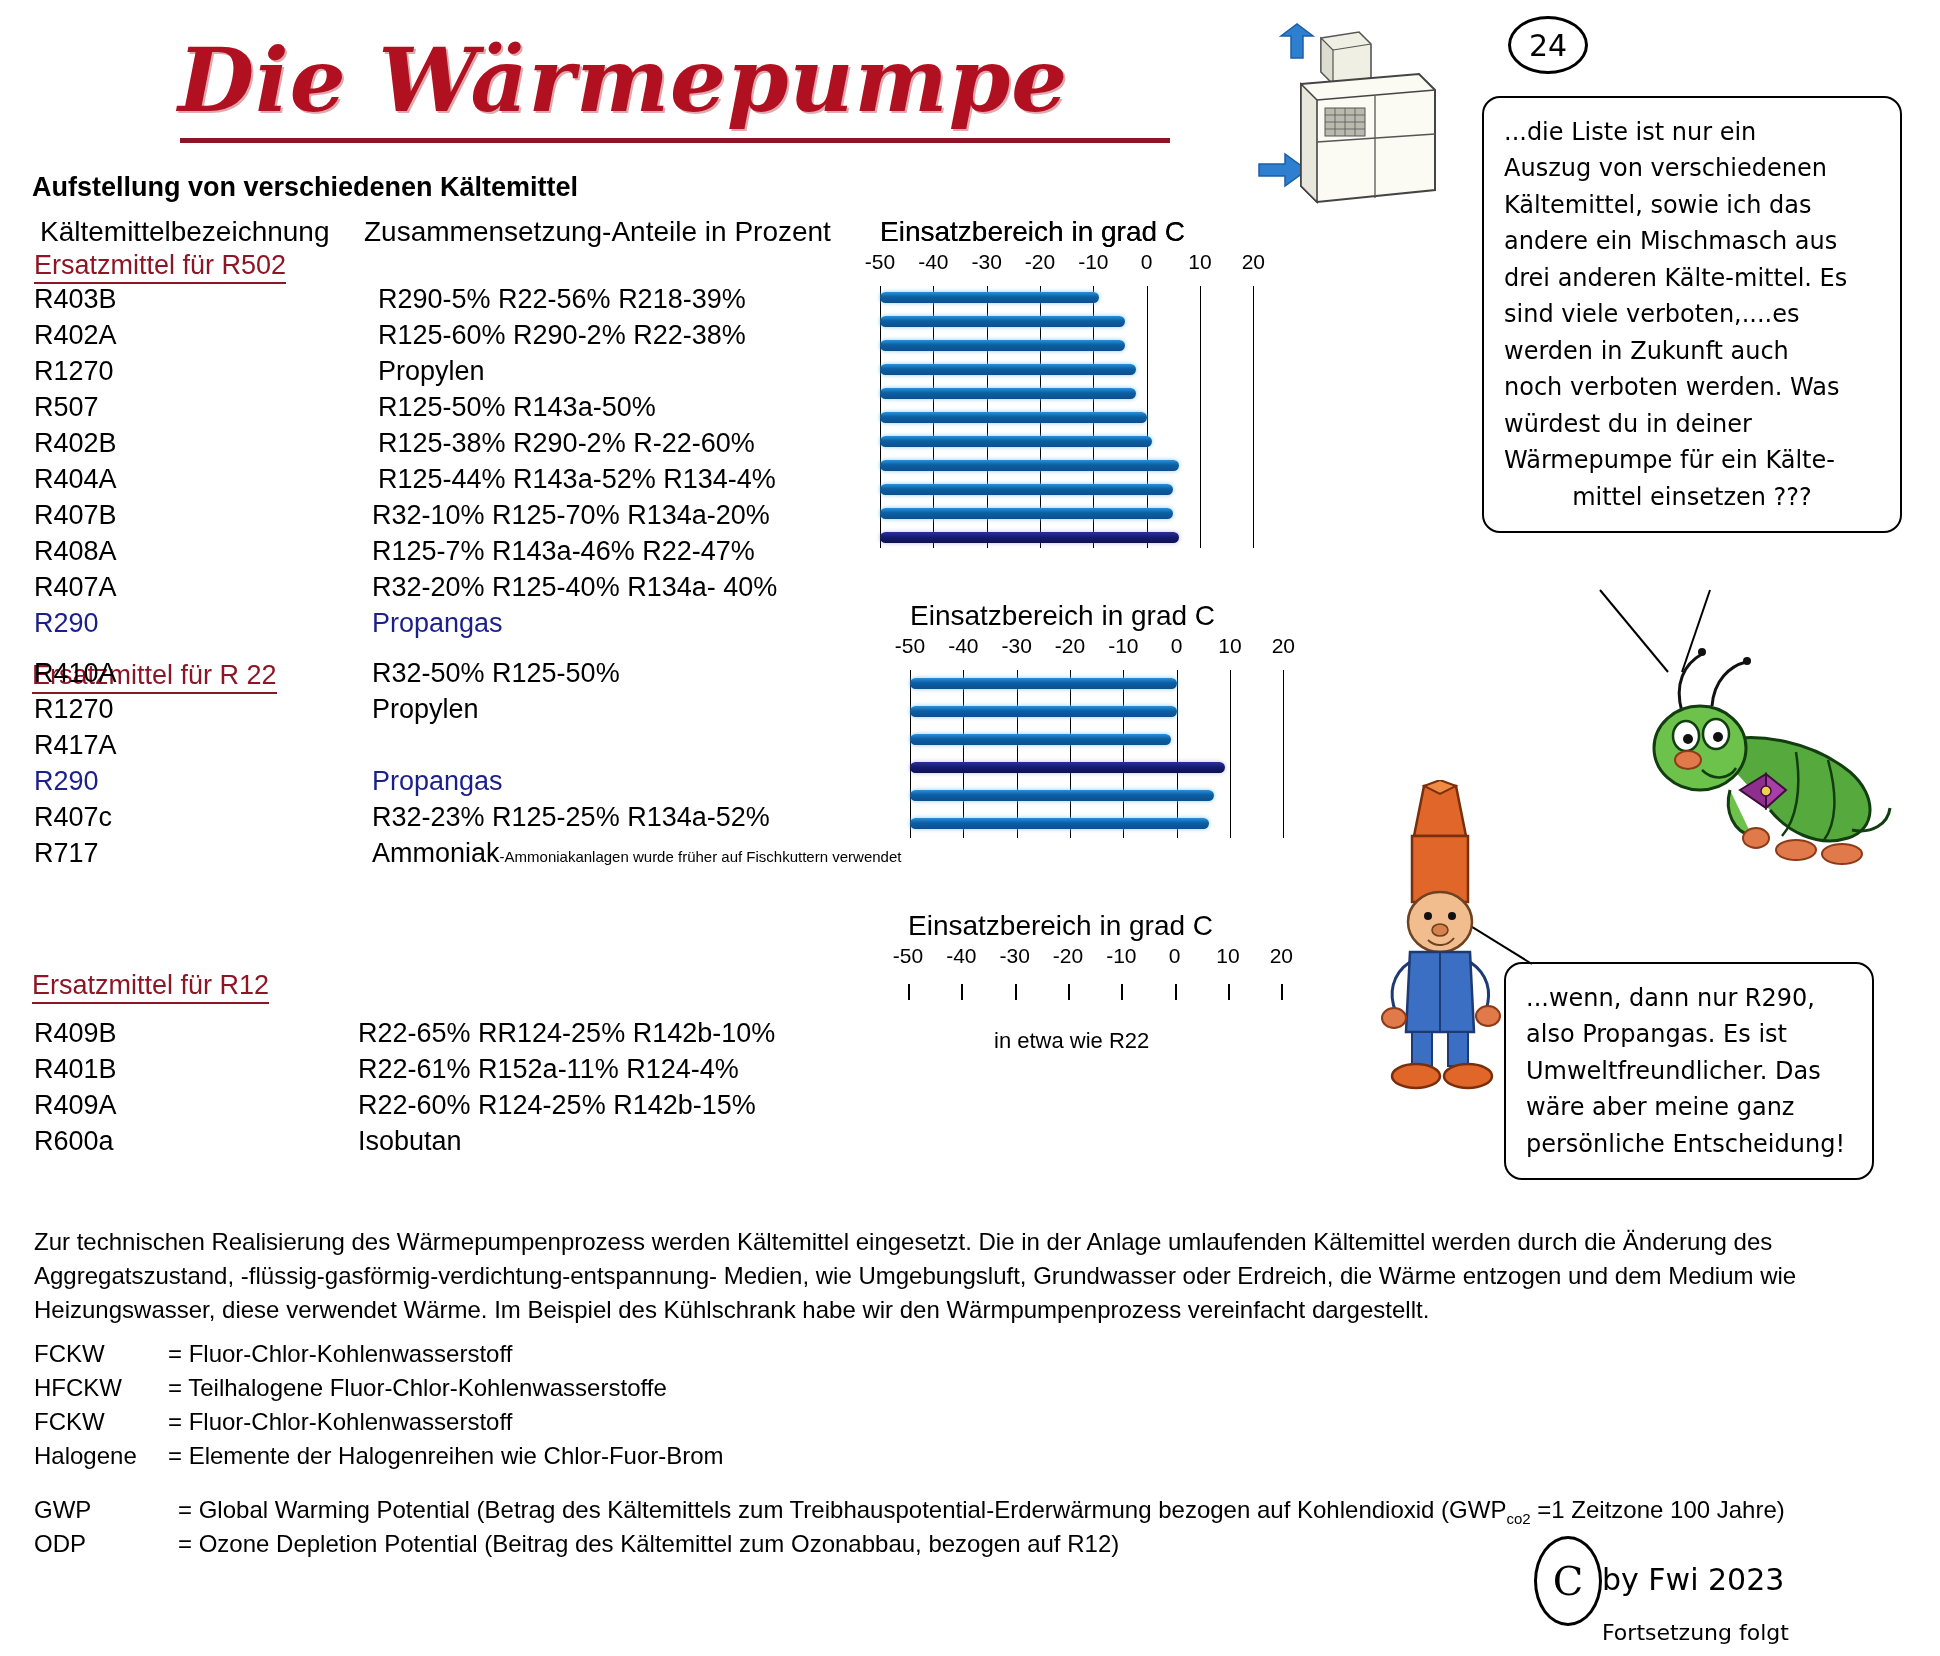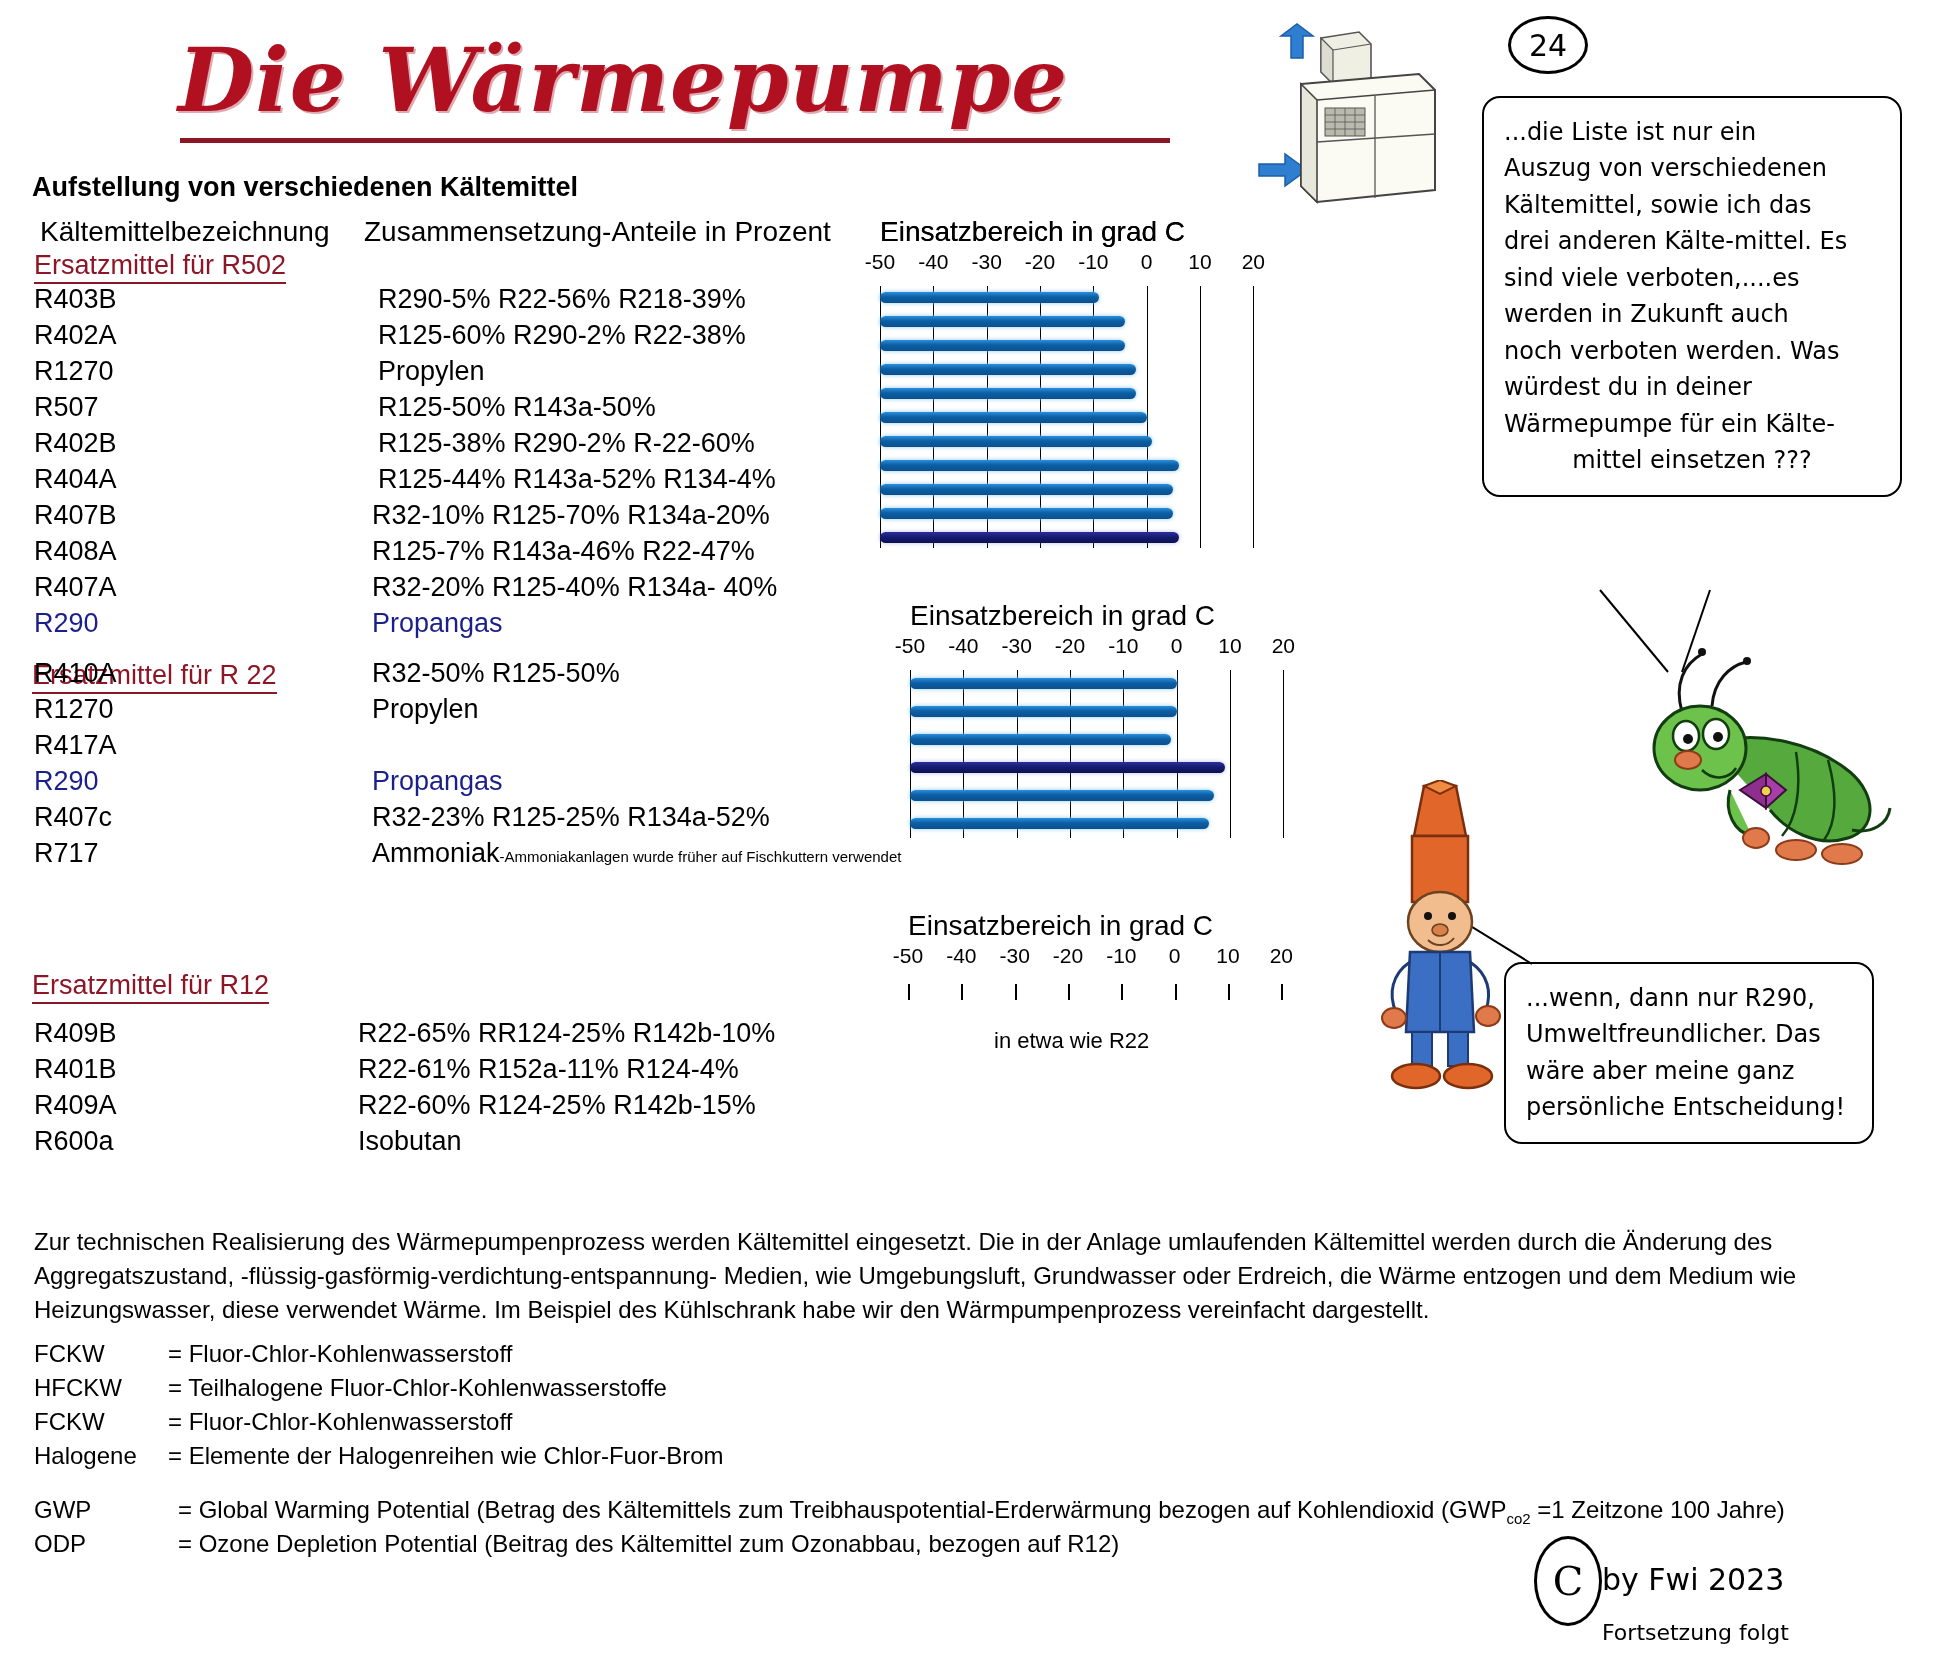--- a/index.html
+++ b/index.html
@@ -301,35 +301,37 @@
         <i style="left: 320px;"></i>
         <i style="left: 373.333px;"></i>
       </div>
     <div class="note-c3" style="left:86px;top:118px;">in etwa wie R22</div>
   </div>
 
   <div class="bubble" style="left:1482px;top:96px;width:420px;">
     <div class="ln">...die Liste ist nur ein</div>
     <div class="ln">Auszug von verschiedenen</div>
     <div class="ln">Kältemittel, sowie ich das</div>
+    <div class="ln">andere ein Mischmasch aus</div>
     <div class="ln">drei anderen Kälte-mittel. Es</div>
     <div class="ln">sind viele verboten,....es</div>
     <div class="ln">werden in Zukunft auch</div>
     <div class="ln">noch verboten werden. Was</div>
     <div class="ln">würdest du in deiner</div>
     <div class="ln">Wärmepumpe für ein Kälte-</div>
     <div class="ln center">mittel einsetzen ???</div>
   </div>
   <svg style="position:absolute;left:1590px;top:588px;" width="200" height="90">
     <path d="M10 2 L78 84" fill="none" stroke="#000" stroke-width="2"></path>
     <path d="M120 2 L92 84" fill="none" stroke="#000" stroke-width="2"></path>
   </svg>
 
   <div class="bubble" style="left:1504px;top:962px;width:370px;">
     <div class="ln">...wenn, dann nur R290,</div>
+    <div class="ln">also Propangas. Es ist</div>
     <div class="ln">Umweltfreundlicher. Das</div>
     <div class="ln">wäre  aber meine ganz</div>
     <div class="ln">persönliche Entscheidung!</div>
   </div>
   <svg style="position:absolute;left:1420px;top:890px;" width="140" height="80">
     <path d="M2 6 L112 74" fill="none" stroke="#000" stroke-width="2"></path>
   </svg>
 
   <div class="char" style="left:1590px;top:640px;">
     <svg width="310" height="230" viewBox="0 0 310 230">

